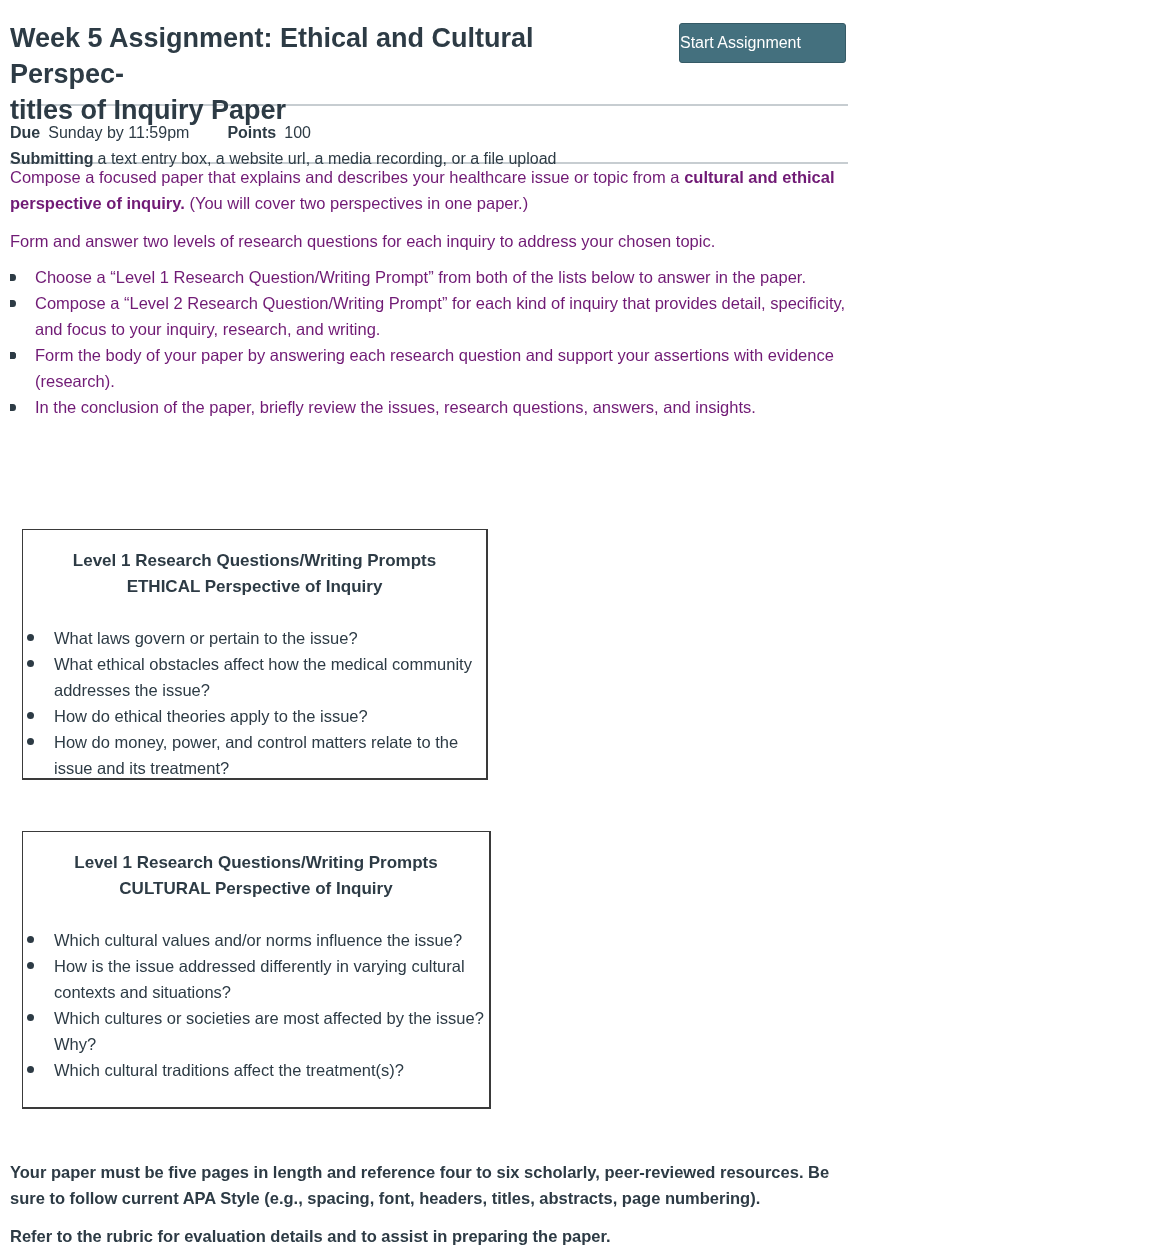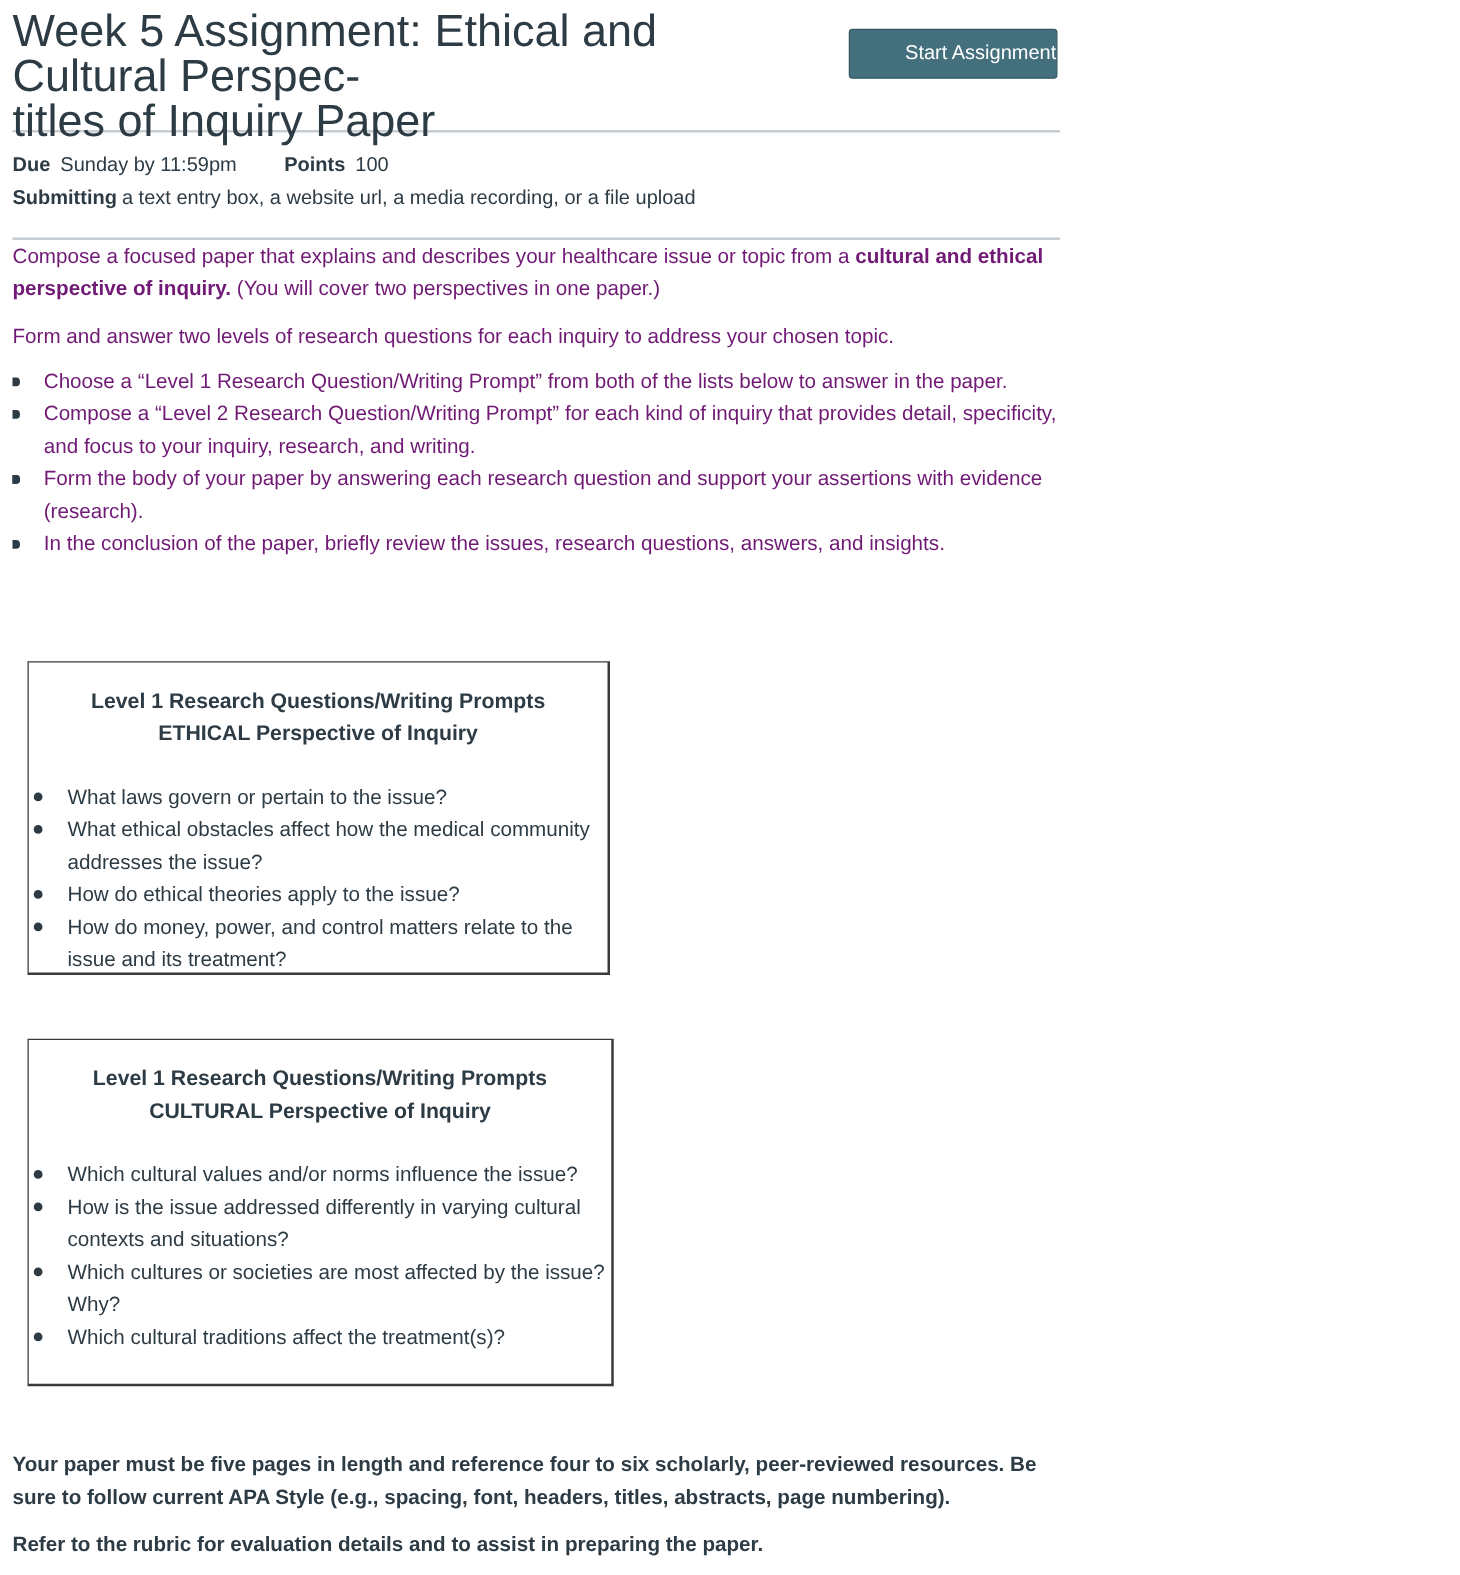--- a/index.html
+++ b/index.html
@@ -6,32 +6,32 @@
     html, body { width: 1168px; height: 1260px; background: #ffffff; overflow: hidden; }
     body {
       font-family: "Liberation Sans", "DejaVu Sans", sans-serif;
       color: #2d3b45;
       position: relative;
     }
     .page { position: absolute; left: 10px; top: 0; width: 838px; }
 
     .header-row { position: relative; height: 104px; }
     .title {
-      position: absolute; left: 0; top: 7px; width: 640px;
-      font-size: 36px; line-height: 36px; font-weight: 400; color: #2d3b45;
+      position: absolute; left: 0; top: 20px; width: 640px;
+      font-size: 27px; line-height: 36px; font-weight: 700; color: #2d3b45;
     }
     .start-btn {
       position: absolute; left: 669px; top: 23px; width: 167px; height: 40px;
       background: #44707e; color: #ffffff; border: 1px solid #355a66;
-      border-radius: 3px; font-size: 16px; line-height: 38px; text-align: right;
+      border-radius: 3px; font-size: 16px; line-height: 38px; text-align: left;
       font-family: "Liberation Sans", sans-serif; cursor: pointer;
     }
     .hr { height: 2px; background: #c7cdd1; width: 838px; }
 
-    .details { padding-top: 14px; height: 84px; font-size: 16px; line-height: 26px; }
+    .details { padding-top: 14px; height: 56px; font-size: 16px; line-height: 26px; }
     .details .lbl { font-weight: 700; margin-right: 8px; }
     .details .gap { display: inline-block; width: 38px; }
 
     .desc { font-size: 16.5px; line-height: 26px; color: #701a75; }
     .desc p { margin-bottom: 12px; }
     .desc b { font-weight: 700; }
 
     ul.bullets { list-style: none; margin-top: -2px; }
     ul.bullets li { position: relative; padding-left: 25px; font-size: 16.5px; line-height: 26px; }
     ul.bullets li .dot {

